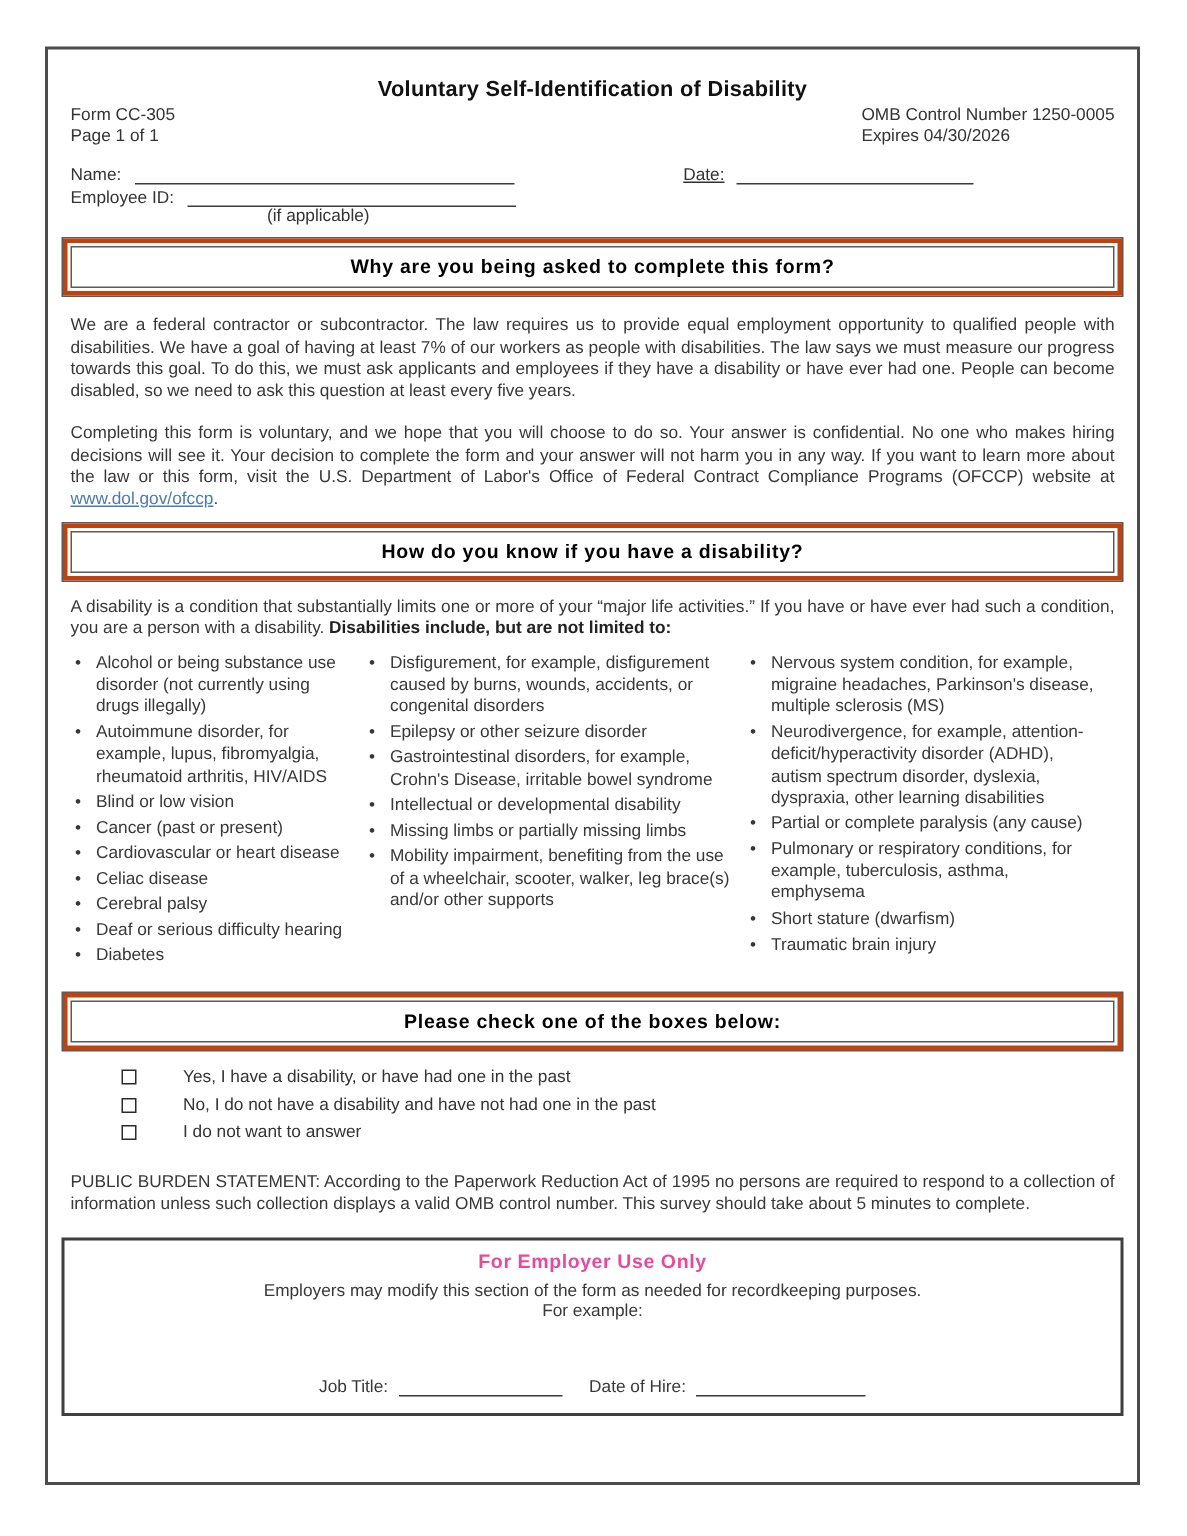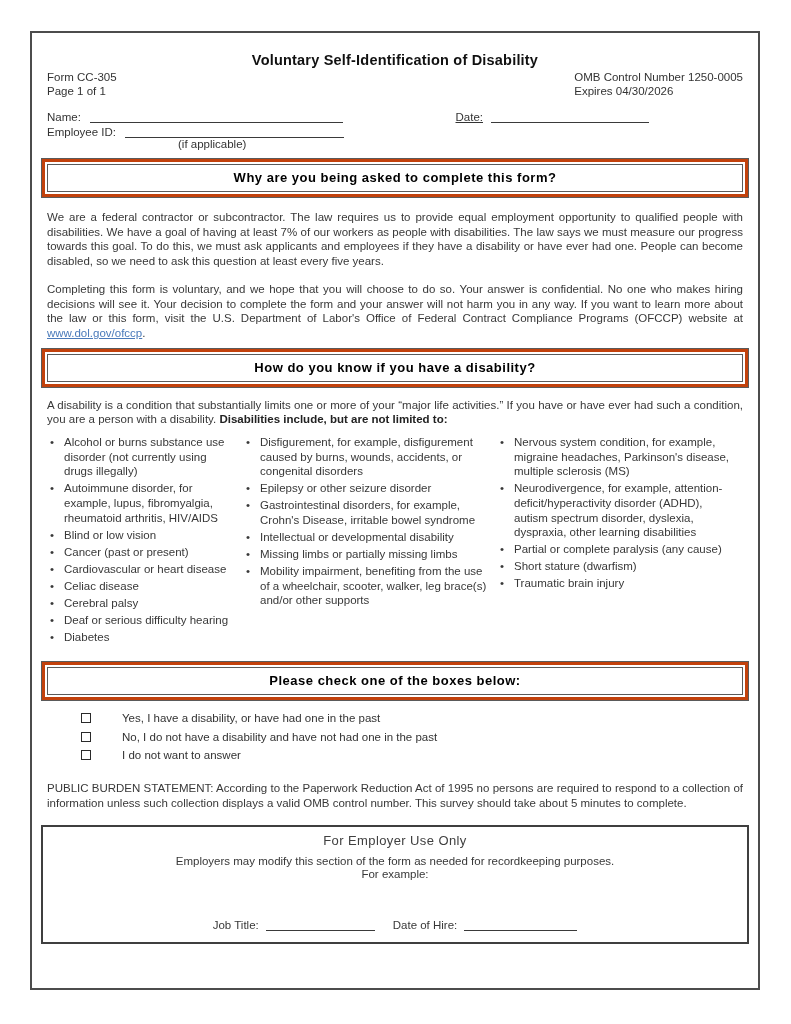--- a/index.html
+++ b/index.html
@@ -47,21 +47,21 @@
 
   .check-banner { margin-top:14px; }
   .options { margin-top:10px; padding-left:40px; font-size:11.5px; color:#333; }
   .option { display:flex; align-items:center; margin-bottom:4.5px; height:14px; }
   .checkbox { width:10px; height:10px; border:1.7px solid #2a2a2a; background:#fff;
     margin-right:31px; flex:none; }
 
   .burden { margin-top:19px; line-height:15.2px; }
 
   .employer-box { margin-top:13px; border:2px solid #3f3f3f; padding:6px 8px 11px; }
-  .emp-heading { text-align:center; font-weight:normal; font-size:13px; color:#404040;
+  .emp-heading { text-align:center; font-weight:bold; font-size:13px; color:#ec4899;
     letter-spacing:.4px; }
   .emp-line1 { text-align:center; font-size:11.5px; color:#383838; margin-top:7px; }
   .emp-line2 { text-align:center; font-size:11.5px; color:#383838; margin-top:1px; }
   .emp-fields { display:flex; justify-content:center; align-items:flex-end; gap:18px;
     font-size:11.5px; color:#383838; margin-top:2px; }
   .emp-field { display:flex; align-items:flex-end;margin-top:36px; }
   .jt-line { width:109px; margin-left:7px; }
   .dh-line { width:113px; margin-left:7px; }
 </style>
 </head>
@@ -115,21 +115,21 @@
       <div class="banner-inner">How do you know if you have a disability?</div>
     </div>
   </div>
 
   <div class="para intro">
     <span>A disability is a condition that substantially limits one or more of your “major life activities.” If you have or have ever had such a condition, you are a person with a disability. </span><b>Disabilities include, but are not limited to:</b>
   </div>
 
   <div class="bullets">
     <ul class="col-1">
-        <li>Alcohol or burns substance use disorder (not currently using drugs illegally)</li>
+        <li>Alcohol or being substance use disorder (not currently using drugs illegally)</li>
         <li>Autoimmune disorder, for example, lupus, fibromyalgia, rheumatoid arthritis, HIV/AIDS</li>
         <li>Blind or low vision</li>
         <li>Cancer (past or present)</li>
         <li>Cardiovascular or heart disease</li>
         <li>Celiac disease</li>
         <li>Cerebral palsy</li>
         <li>Deaf or serious difficulty hearing</li>
         <li>Diabetes</li>
       </ul>
     <ul class="col-2">
@@ -137,20 +137,21 @@
         <li>Epilepsy or other seizure disorder</li>
         <li>Gastrointestinal disorders, for example, Crohn's Disease, irritable bowel syndrome</li>
         <li>Intellectual or developmental disability</li>
         <li>Missing limbs or partially missing limbs</li>
         <li>Mobility impairment, benefiting from the use of a wheelchair, scooter, walker, leg brace(s) and/or other supports</li>
       </ul>
     <ul class="col-3">
         <li>Nervous system condition, for example, migraine headaches, Parkinson's disease, multiple sclerosis (MS)</li>
         <li>Neurodivergence, for example, attention-deficit/hyperactivity disorder (ADHD), autism spectrum disorder, dyslexia, dyspraxia, other learning disabilities</li>
         <li>Partial or complete paralysis (any cause)</li>
+        <li>Pulmonary or respiratory conditions, for example, tuberculosis, asthma, emphysema</li>
         <li>Short stature (dwarfism)</li>
         <li>Traumatic brain injury</li>
       </ul>
   </div>
 
   <div class="banner check-banner">
     <div class="banner-b">
       <div class="banner-inner">Please check one of the boxes below:</div>
     </div>
   </div>

